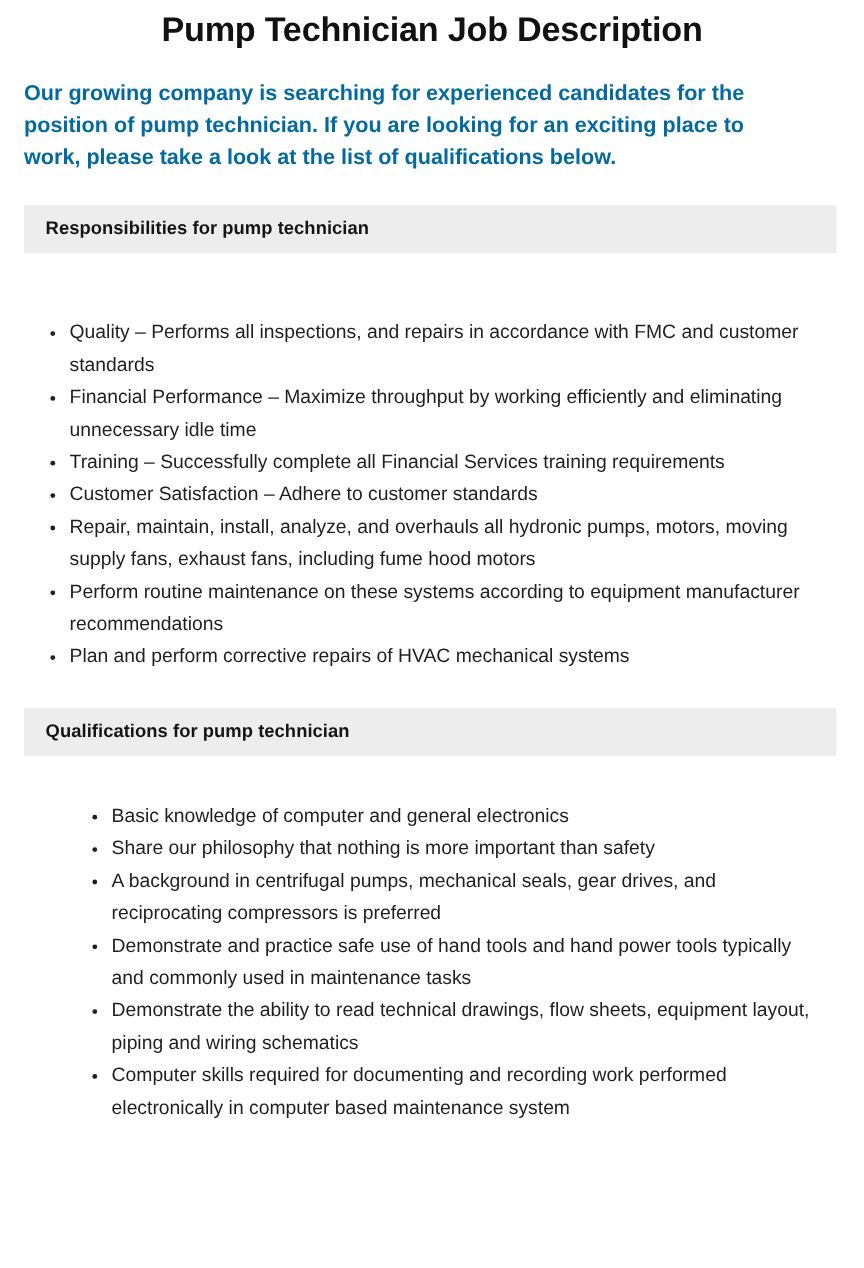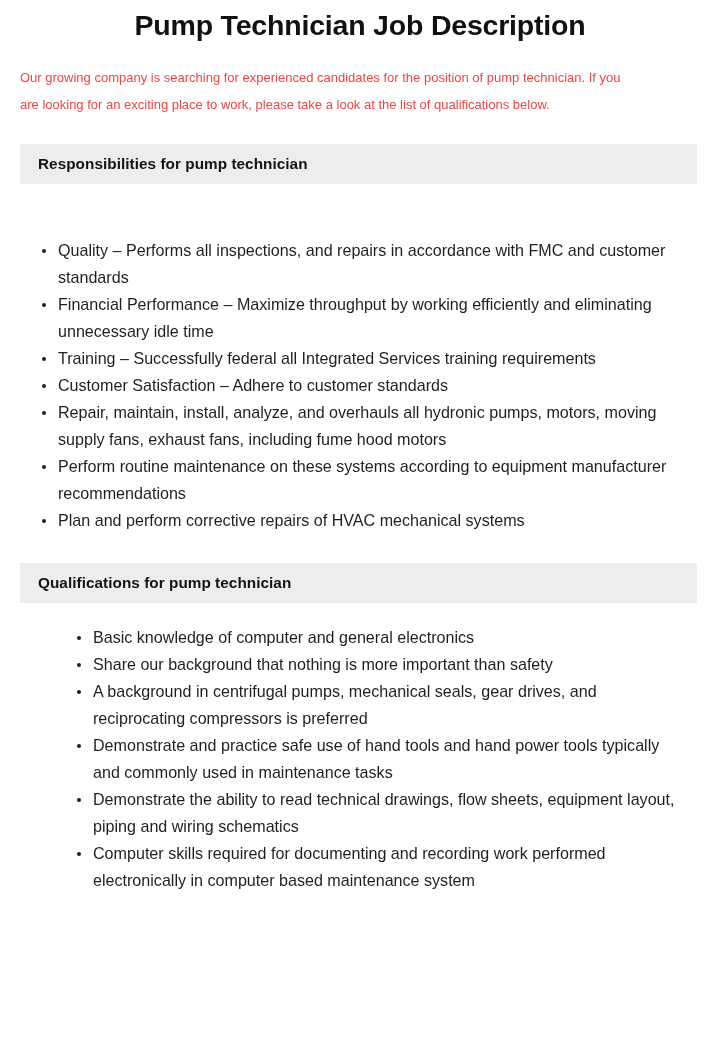--- a/index.html
+++ b/index.html
@@ -30,33 +30,33 @@
     font-size: 28.5px;
     font-weight: 700;
     line-height: 38px;
     text-align: center;
     color: #111111;
     letter-spacing: -0.2px;
   }
   .intro {
     margin: 0;
     padding: 20px 30px 0 20px;
-    font-size: 13px;
+    font-size: 18px;
     line-height: 27px;
-    color: #ef4444;
-    font-weight: 400;
+    color: #0369a1;
+    font-weight: 700;
     max-width: 672px;
     box-sizing: border-box;
   }
   .section {
     margin: 0;
     padding: 0;
   }
   .section-head {
-    margin: 0 23px 0 20px;
+    margin: 0 23px 16px 20px;
     height: 40px;
     background: #ededed;
     display: flex;
     align-items: center;
     box-sizing: border-box;
   }
   .section-head-text {
     padding-left: 18px;
     font-size: 15.3px;
     font-weight: 700;
@@ -105,35 +105,35 @@
 
   <p class="intro">Our growing company is searching for experienced candidates for the position of pump technician. If you are looking for an exciting place to work, please take a look at the list of qualifications below.</p>
 
   <section class="section section-first">
     <div class="section-head">
       <span class="section-head-text">Responsibilities for pump technician</span>
     </div>
     <ul class="bullets first-list">
       <li>Quality – Performs all inspections, and repairs in accordance with FMC and customer standards</li>
       <li>Financial Performance – Maximize throughput by working efficiently and eliminating unnecessary idle time</li>
-      <li>Training – Successfully federal all Integrated Services training requirements</li>
+      <li>Training – Successfully complete all Financial Services training requirements</li>
       <li>Customer Satisfaction – Adhere to customer standards</li>
       <li>Repair, maintain, install, analyze, and overhauls all hydronic pumps, motors, moving supply fans, exhaust fans, including fume hood motors</li>
       <li>Perform routine maintenance on these systems according to equipment manufacturer recommendations</li>
       <li>Plan and perform corrective repairs of HVAC mechanical systems</li>
     </ul>
   </section>
 
   <section class="section section-second">
     <div class="section-head">
       <span class="section-head-text">Qualifications for pump technician</span>
     </div>
     <ul class="bullets second-list">
       <li>Basic knowledge of computer and general electronics</li>
-      <li>Share our background that nothing is more important than safety</li>
+      <li>Share our philosophy that nothing is more important than safety</li>
       <li>A background in centrifugal pumps, mechanical seals, gear drives, and reciprocating compressors is preferred</li>
       <li>Demonstrate and practice safe use of hand tools and hand power tools typically and commonly used in maintenance tasks</li>
       <li>Demonstrate the ability to read technical drawings, flow sheets, equipment layout, piping and wiring schematics</li>
       <li>Computer skills required for documenting and recording work performed electronically in computer based maintenance system</li>
     </ul>
   </section>
 
 </div>
 
 </body></html>

